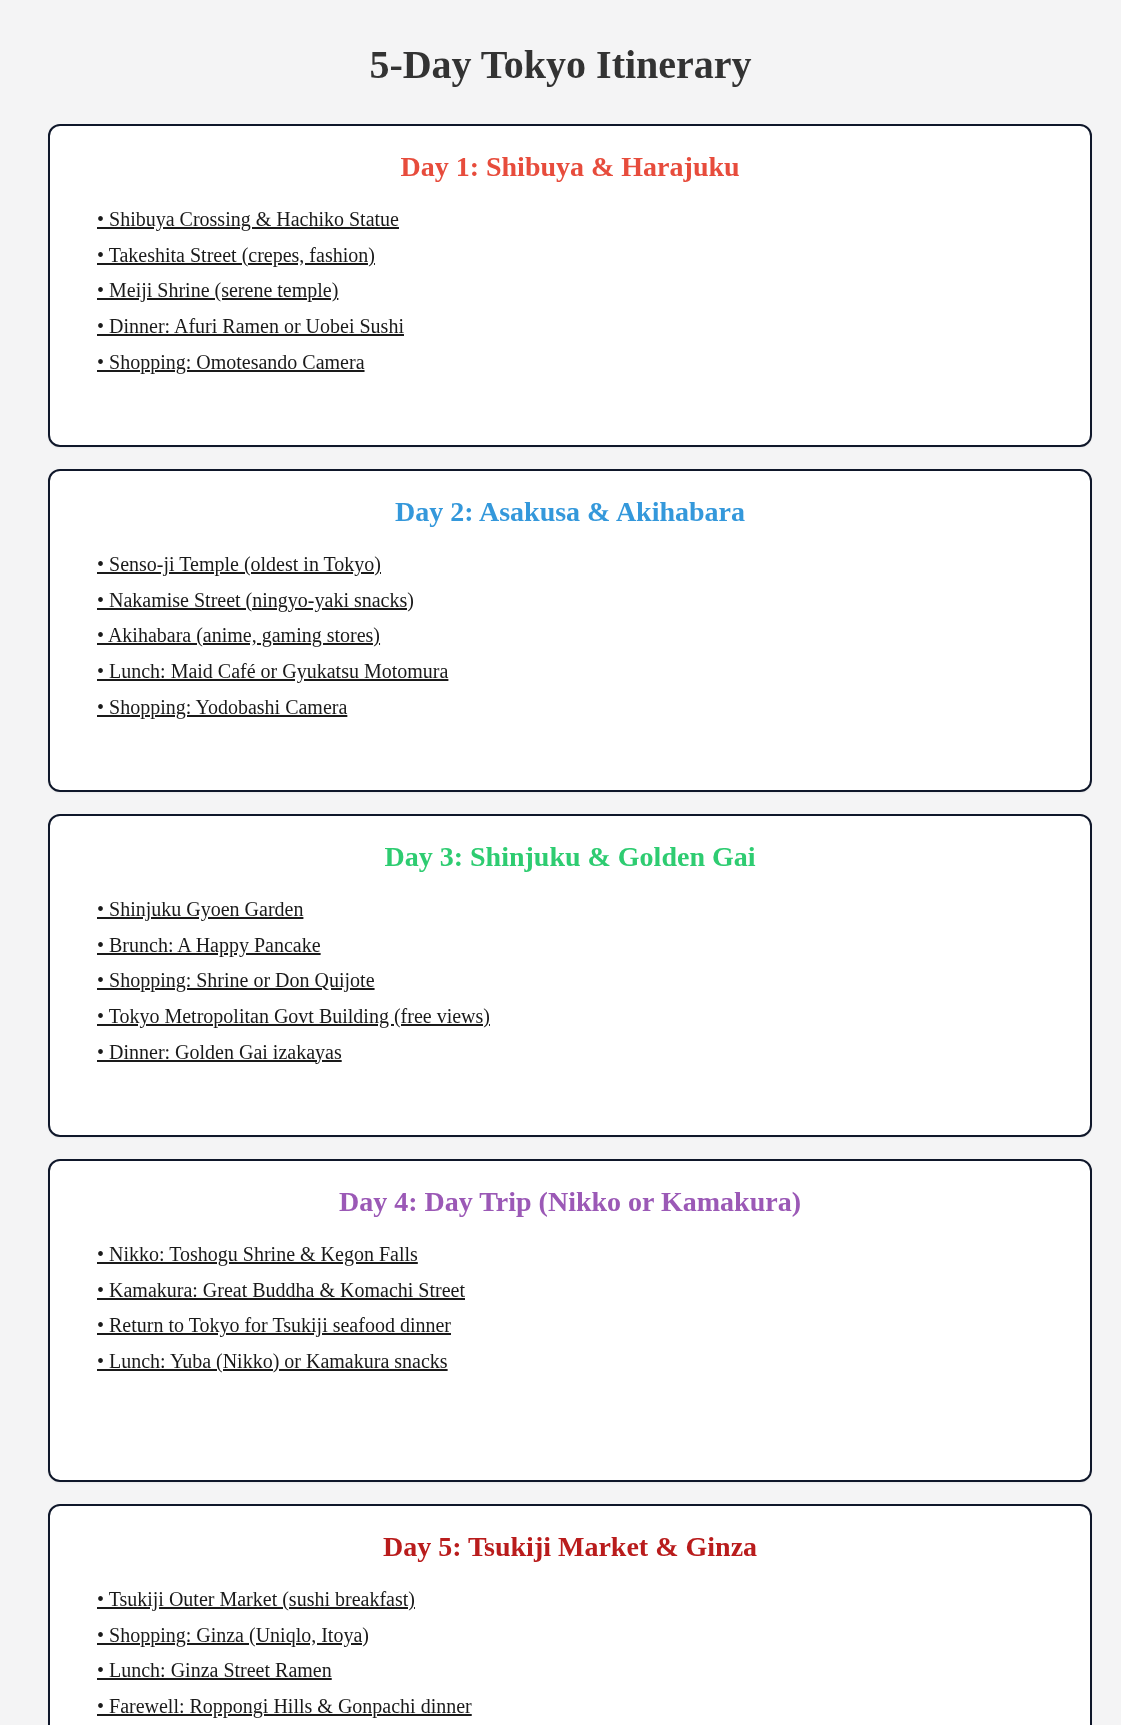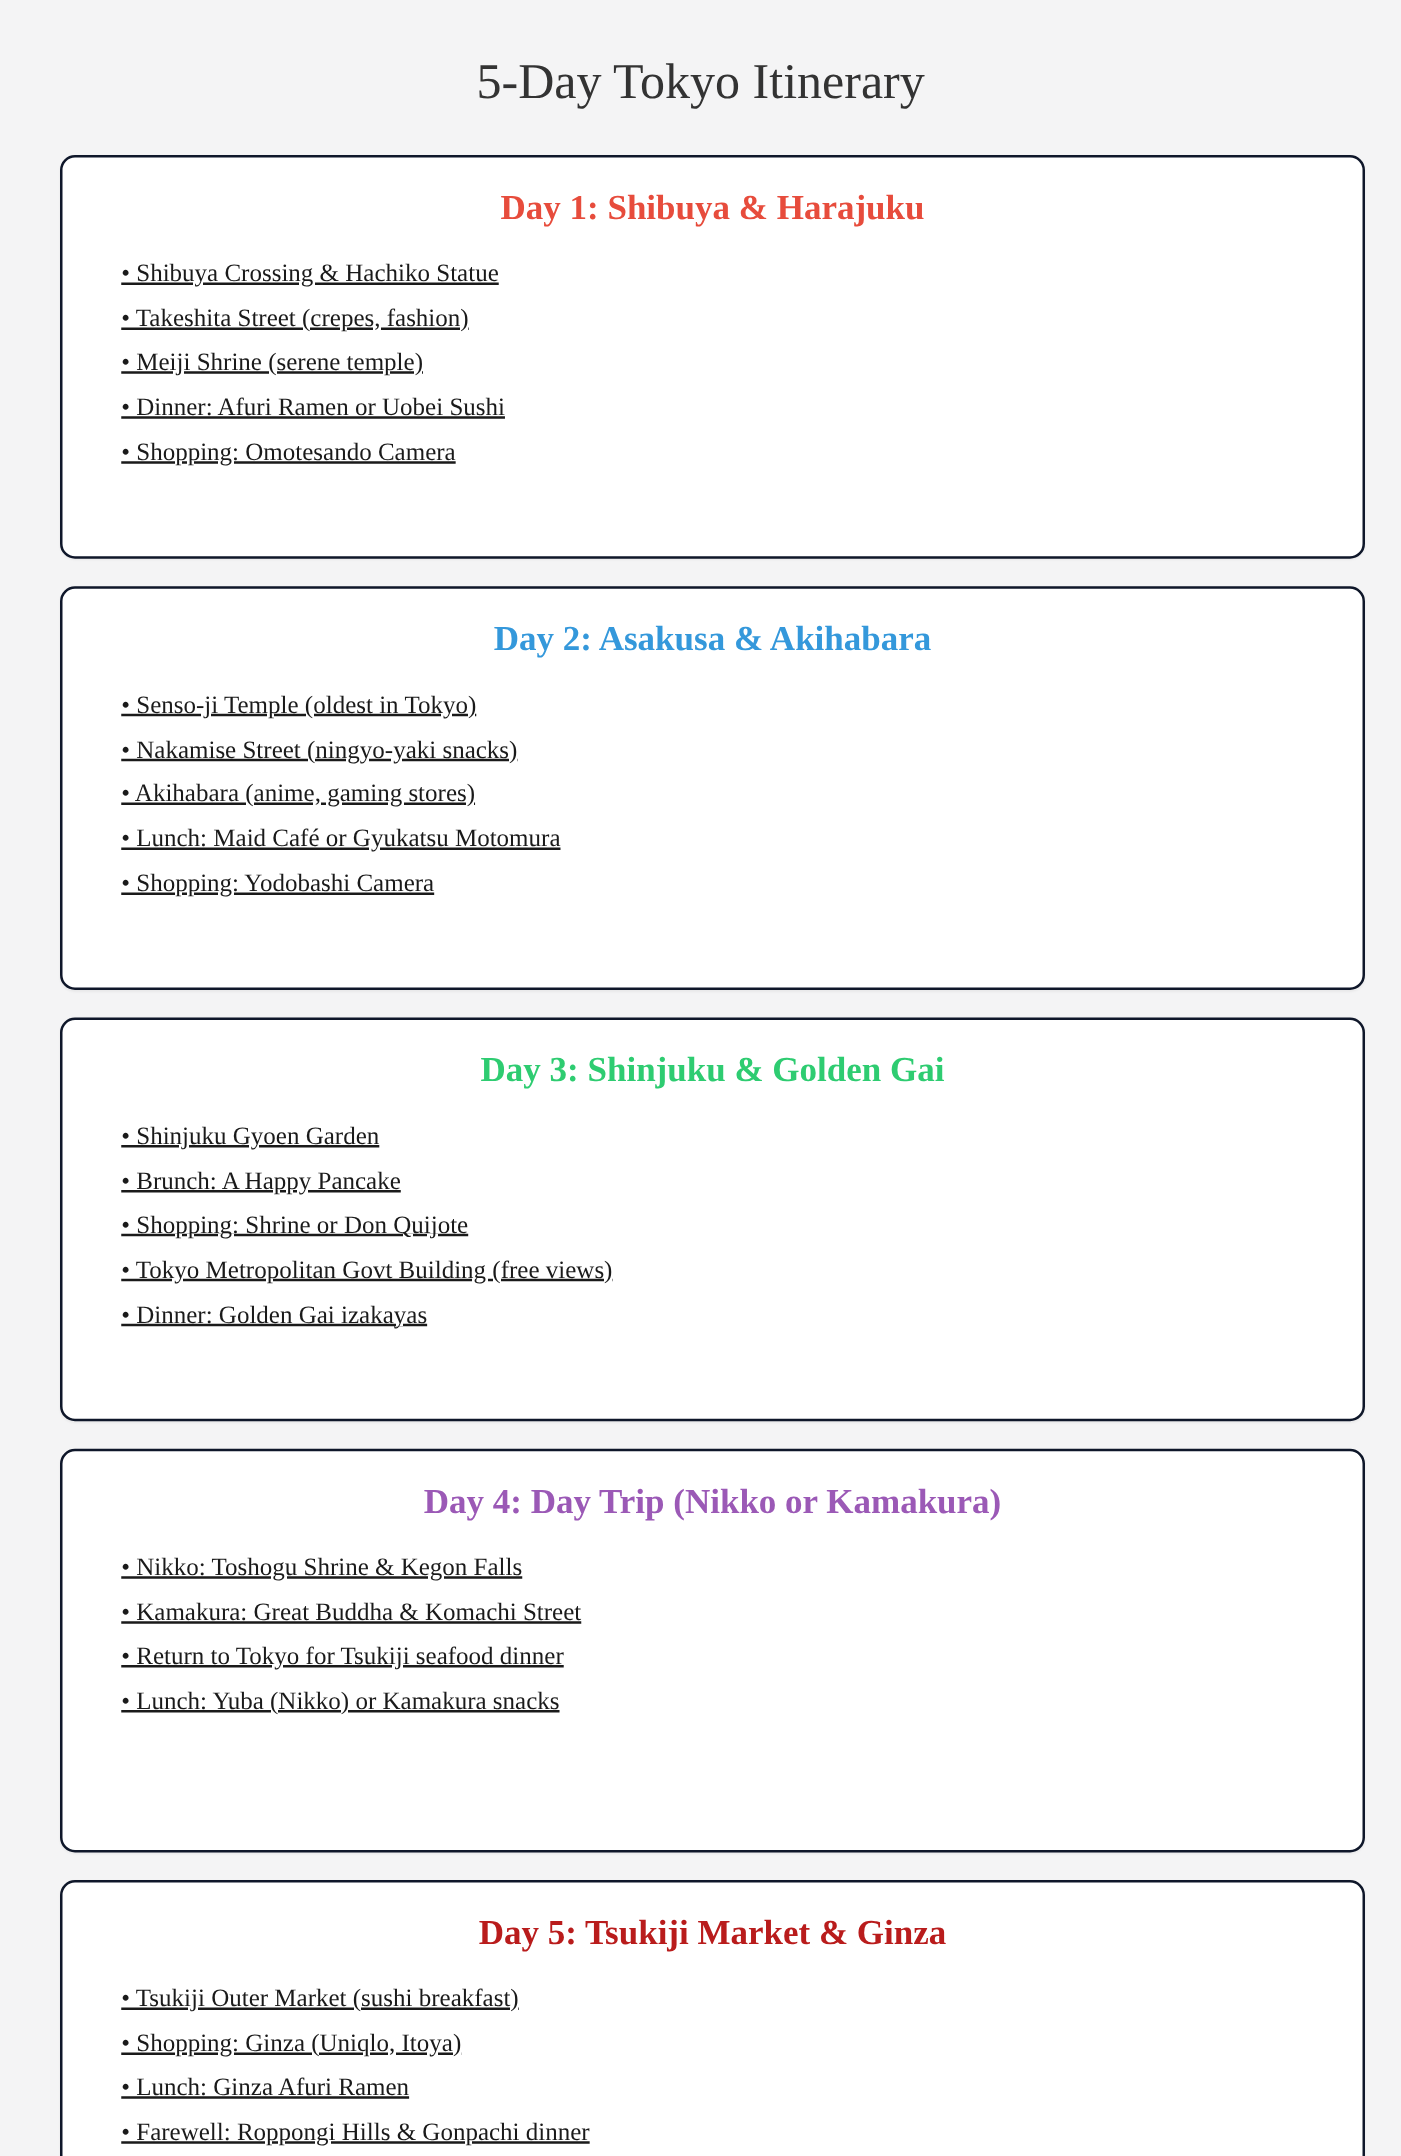--- a/index.html
+++ b/index.html
@@ -10,21 +10,21 @@
     background: #f4f4f5;
     font-family: "Liberation Serif", serif;
     color: #1a1a1a;
     height: 1725px;
     width: 1121px;
     overflow: hidden;
   }
   h1.page-title {
     text-align: center;
     font-size: 40px;
-    font-weight: normal;
+    font-weight: bold;
     color: #333333;
     line-height: 1.15;
     margin: 42px 0 36px 0;
     letter-spacing: 0;
   }
   .wrap {
     width: 1044px;
     margin-left: 48px;
   }
   .card {
@@ -102,17 +102,17 @@
         <p class="item">• Return to Tokyo for Tsukiji seafood dinner</p>
         <p class="item">• Lunch: Yuba (Nikko) or Kamakura snacks</p>
       </div>
   </section>
 
   <section class="card">
     <h2 class="day-heading" style="color: #b91c1c;">Day 5: Tsukiji Market &amp; Ginza</h2>
     <div class="items">
         <p class="item">• Tsukiji Outer Market (sushi breakfast)</p>
         <p class="item">• Shopping: Ginza (Uniqlo, Itoya)</p>
-        <p class="item">• Lunch: Ginza Afuri Ramen</p>
+        <p class="item">• Lunch: Ginza Street Ramen</p>
         <p class="item">• Farewell: Roppongi Hills &amp; Gonpachi dinner</p>
       </div>
   </section>
 </main>
 
 </body></html>

